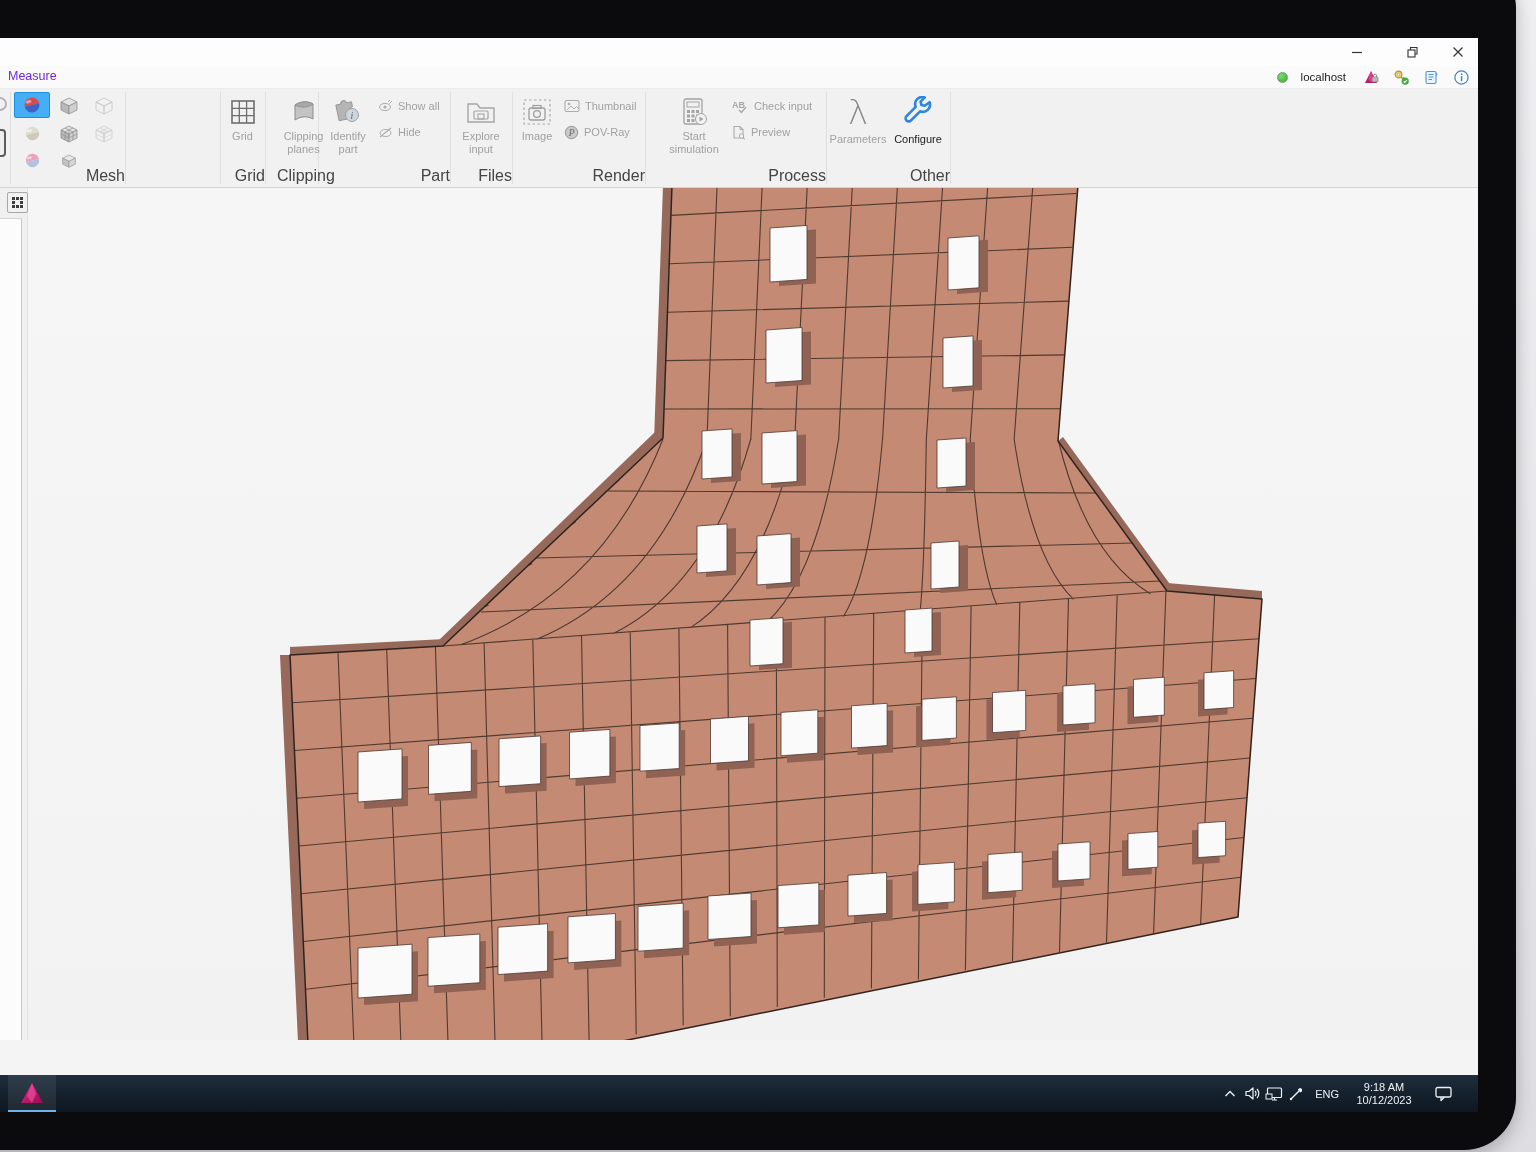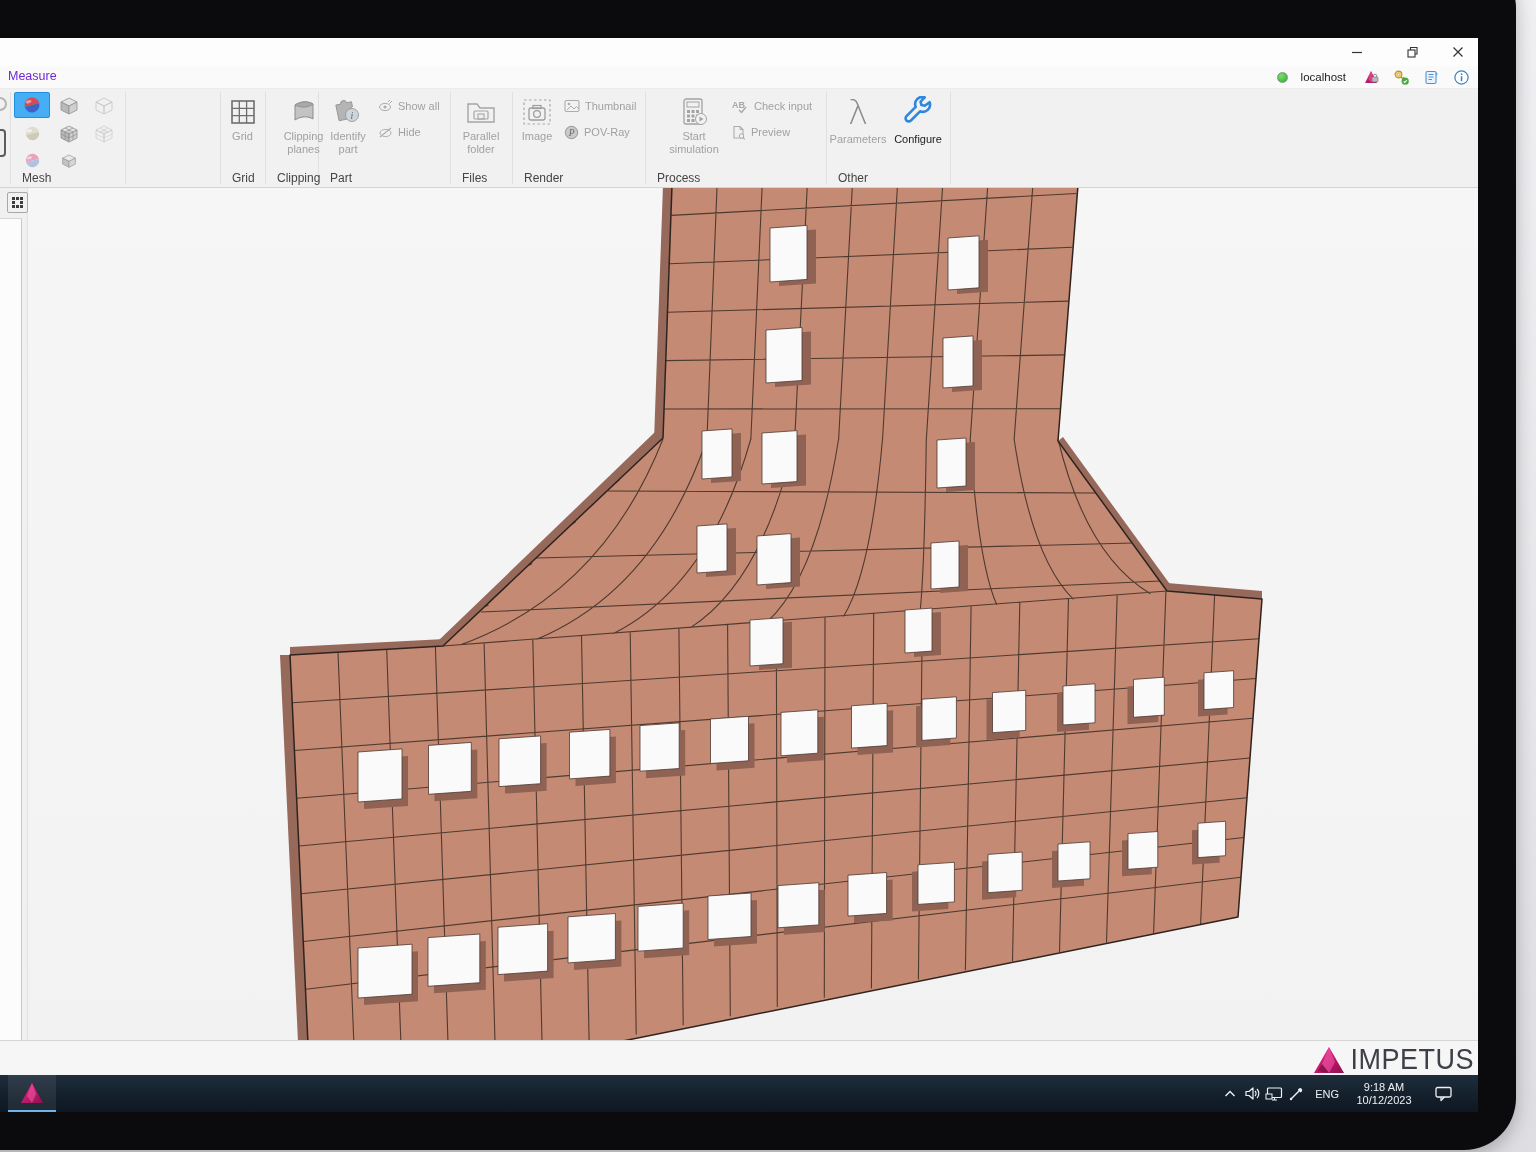--- a/index.html
+++ b/index.html
@@ -28,22 +28,22 @@
   .status-dot { width:11px; height:11px; border-radius:50%;
     background:radial-gradient(circle at 35% 30%, #7ae06e, #2fab2a); border:1px solid #7b9b7a; }
   .server-label { font-size:11.5px; color:#222; margin-right:4px; }
   .tr-icon { width:17px; height:17px; display:inline-block; }
 
   
   .ribbon { position:absolute; left:0; top:50px; width:100%; height:100px;
     background:#f2f1f1; border-top:1px solid #ececec; border-bottom:1px solid #d5d4d4; }
   .rsep { position:absolute; top:3px; bottom:3px; width:1px; background:#e1e0e0; }
   .rgroup { position:absolute; top:0; height:98px; }
-  .rlabel { position:absolute; bottom:2px; left:0; width:100%; text-align:left;
-    font-size:12px; color:#454545; white-space:nowrap;padding-left:12px; }
+  .rlabel { position:absolute; bottom:2px; left:0; width:100%; text-align:right;
+    font-size:16px; color:#454545; white-space:nowrap;padding-left:12px; }
   .rbig { position:absolute; display:flex; flex-direction:column; align-items:center; }
   .rbig .ric { height:36px; display:flex; align-items:center; justify-content:center; }
   .rbig .rtx { font-size:11px; line-height:13px; text-align:center; color:#a2a1a1; }
   .rtx.on { color:#1c1c1c; }
   .rsmall { position:absolute; display:flex; align-items:center; gap:5px; height:20px; }
   .rsmall .rtx { font-size:11px; color:#a2a1a1; white-space:nowrap; }
   .meshbtn { position:absolute; width:36px; height:26px; display:flex; align-items:center;
     justify-content:center; border-radius:2px; }
   .meshbtn.sel { background:#45aef5; border:1px solid #1e8ede; }
   .launcher { position:absolute; right:5px; bottom:4px; width:10px; height:10px; }
@@ -292,21 +292,21 @@
 
     <div class="rgroup" style="left:450px;width:62px">
       <div class="rbig" style="left:0;top:5px;width:62px">
         <span class="ric">
           <svg width="32" height="28" viewBox="0 0 32 28">
                 <path d="M3 6h9l3 4h14v14H3z" fill="none" stroke="#a5a5a5" stroke-width="1.4"></path>
                 <rect x="9" y="13" width="14" height="8" rx="1" fill="none" stroke="#a5a5a5" stroke-width="1.2"></rect>
                 <rect x="13" y="16" width="6" height="5" fill="none" stroke="#a5a5a5" stroke-width="1.1"></rect>
               </svg>
         </span>
-        <span class="rtx" style="width:52px">Parallel folder</span>
+        <span class="rtx" style="width:52px">Explore input</span>
       </div>
       <div class="rlabel">Files</div>
     </div>
 
     <div class="rgroup" style="left:512px;width:133px">
       <div class="rbig" style="left:2px;top:5px;width:46px">
         <span class="ric">
           <svg width="30" height="28" viewBox="0 0 30 28">
                 <rect x="2" y="2" width="26" height="24" fill="none" stroke="#a8a8a8" stroke-width="1.2" stroke-dasharray="2.5 2.5"></rect>
                 <rect x="7" y="10" width="16" height="12" rx="2" fill="none" stroke="#9e9e9e" stroke-width="1.3"></rect>
@@ -501,36 +501,20 @@
                 <rect x="1" y="9" width="3" height="3"></rect>
                 <rect x="5" y="9" width="3" height="3"></rect>
                 <rect x="9" y="9" width="3" height="3"></rect>
               </g>
             </svg>
       </div>
     </div>
     <div class="leftpanel"></div>
   </div>
 
-  <div class="statusstrip">
-    <div class="brand">
-      <svg width="34" height="30" viewBox="0 0 34 30">
-            <defs>
-              <linearGradient id="bg1" x1="0" y1="0" x2="1" y2="1">
-                <stop offset="0" stop-color="#f0248b"></stop>
-                <stop offset="1" stop-color="#8e1050"></stop>
-              </linearGradient>
-            </defs>
-            <polygon points="2,28 17,2 32,28" fill="url(#bg1)"></polygon>
-            <polygon points="17,2 23,17 17,28 10,19" fill="#fa5fae" opacity=".55"></polygon>
-            <polygon points="10,19 17,28 6,26" fill="#70103e" opacity=".6"></polygon>
-          </svg>
-      <span class="brand-text">IMPETUS</span>
-    </div>
-  </div>
 
   <div class="taskbar">
     <div class="appbtn">
       <svg width="24" height="22" viewBox="0 0 24 22">
             <defs>
               <linearGradient id="bg2" x1="0" y1="0" x2="1" y2="1">
                 <stop offset="0" stop-color="#f0248b"></stop>
                 <stop offset="1" stop-color="#8e1050"></stop>
               </linearGradient>
             </defs>

